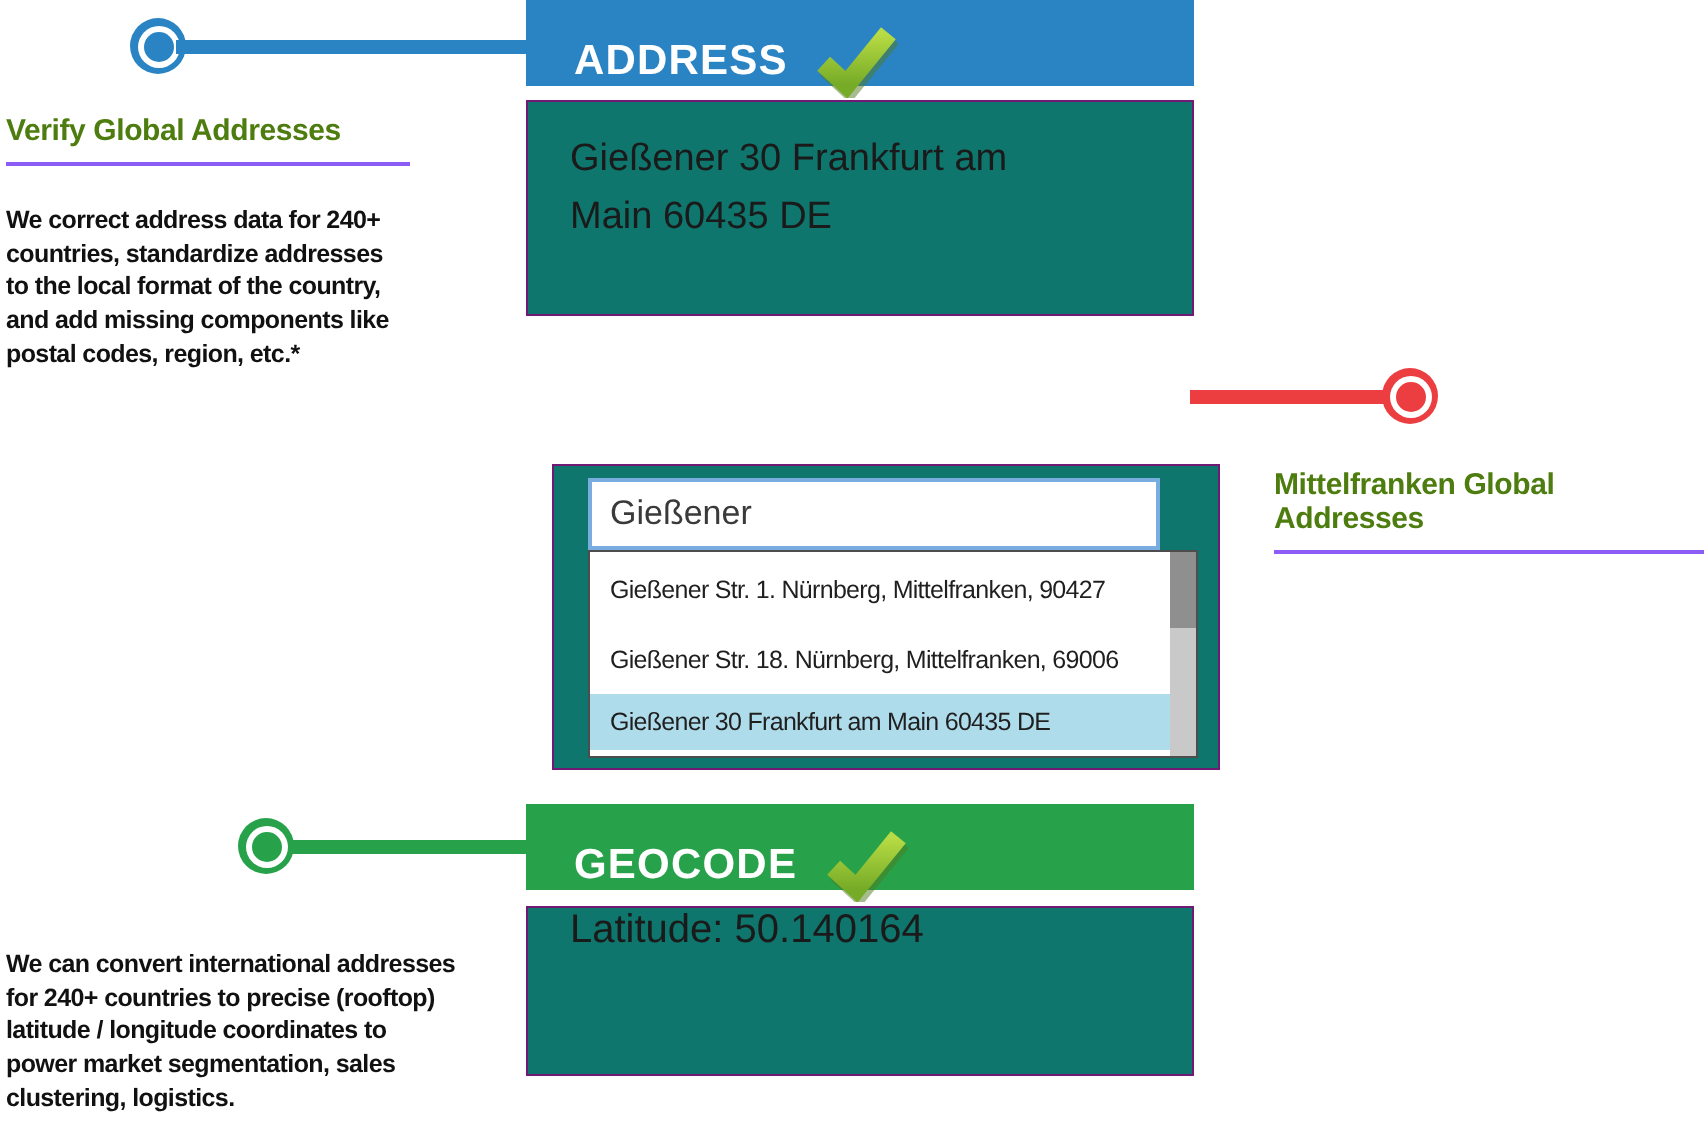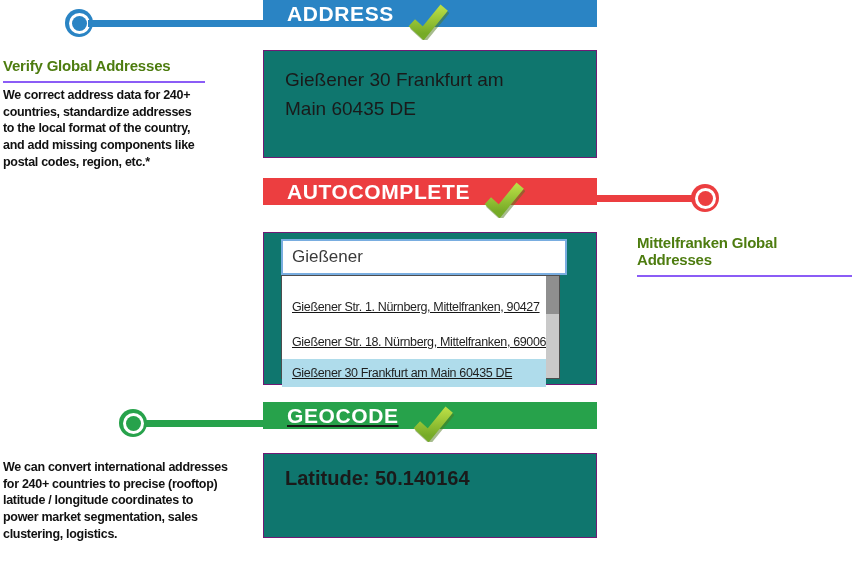--- a/index.html
+++ b/index.html
@@ -17,58 +17,58 @@
     content:""; position:absolute; left:3.5px; top:3.5px;
     width:21px; height:21px; border-radius:50%; background:#ffffff;
   }
   .node::after{
     content:""; position:absolute; left:6.5px; top:6.5px;
     width:15px; height:15px; border-radius:50%; background:var(--c);
   }
   .connector{ position:absolute; height:7px; background:var(--c); }
   
   .bar{
-    position:absolute; width:334px; height:27px; background:var(--c);
-    display:flex; align-items:center; padding-left:24px; overflow:visible;
+    position:absolute; width:334px; height:43px; background:var(--c);
+    display:flex; align-items:flex-end; padding-left:24px; overflow:visible;
   }
   .bar .bar-label{
     color:#ffffff; font-weight:bold; font-size:21px; letter-spacing:0.6px;
   }
   .bar svg{ margin-left:13px; position:relative; top:6px; flex:none; }
   
   .result-box{
     position:absolute; width:334px; background:#0f766e;
     border:1px solid #701a75;
   }
   .result-text{
     font-size:19px; line-height:1.5; color:#1a1a1a;
     padding:15px 0 0 21px; white-space:pre-line;
   }
   .geo-line{ font-size:20px; color:#1a1a1a; padding-left:21px; }
-  .geo-line.first{ margin-top:13px; margin-bottom:13px;font-weight:bold; }
+  .geo-line.first{ margin-bottom:13px; }
   
   .info{ position:absolute; }
   .info-title{
     display:inline-block; font-weight:bold; font-size:15px; letter-spacing:-0.2px;
     color:#4d7c0f; padding-bottom:7px; border-bottom:2px solid #8b5cf6;
   }
   .info-body{
     font-weight:bold; font-size:12.5px; letter-spacing:-0.3px; line-height:1.33;
-    color:#111111; margin-top:4px; white-space:pre-line;
+    color:#111111; margin-top:19px; white-space:pre-line;
   }
   
   .ac-box{ top:232px; height:153px; }
   .ac-input{
     position:absolute; left:17px; top:6px; width:286px; height:36px;
     border:2px solid #79ade0; background:#ffffff; font-family:"Liberation Sans", sans-serif;
     font-size:17px; color:#3a3a3a; padding-left:9px; outline:none;
   }
   .dropdown{
-    position:absolute; left:17px; top:42px; width:279px; height:104px;
-    border:1px solid #4d4d4d; background:#ffffff; padding-top:13px;text-decoration:underline;
+    position:absolute; left:17px; top:42px; width:305px; height:104px;
+    border:1px solid #4d4d4d; background:#ffffff; padding-top:1px;
   }
   .dd-row{
     height:35px; display:flex; align-items:center; padding-left:10px;
     padding-right:14px; font-size:12.5px; letter-spacing:-0.35px; color:#1f1f1f;
     cursor:default; white-space:nowrap; overflow:hidden;
   }
   .dd-row.selected{ height:28px; background:#afdceb; margin-right:13px; padding-right:0; }
   .scrollbar{
     position:absolute; right:0; top:0; width:13px; height:102px; background:#c9c9c9;
   }
@@ -103,56 +103,43 @@
 
   <div class="info" style="left:3px; top:57px;">
     <div class="info-title" style="width:202px;">Verify Global Addresses</div>
     <div class="info-body">We correct address data for 240+
 countries, standardize addresses
 to the local format of the country,
 and add missing components like
 postal codes, region, etc.*</div>
   </div>
 
-  <div class="bar" style="--c:#ec3e40; left:263px; top:178px;">
-    <span class="bar-label">AUTOCOMPLETE</span>
-    <svg width="42" height="40" viewBox="0 0 44 42">
-      <defs>
-          <linearGradient id="cg2" x1="0" y1="0" x2="0" y2="1">
-        <stop offset="0" stop-color="#b8dc44"></stop>
-            <stop offset="1" stop-color="#76ab27"></stop>
-      </linearGradient>
-        </defs>
-      <path d="M6.5 26.5 L18.5 37.5 L40.5 10.5" stroke="#4f7a1d" stroke-width="10" fill="none" opacity="0.5"></path>
-      <path d="M5 24 L17 35 L39 8" stroke="url(#cg2)" stroke-width="10" fill="none"></path>
-    </svg>
-  </div>
   <div class="connector" style="--c:#ec3e40; left:595px; top:195px; width:97px;"></div>
   <div class="node" style="--c:#ec3e40; left:691px; top:184px;"></div>
 
-  <div class="result-box ac-box" style="left:263px;">
+  <div class="result-box ac-box" style="left:276px;">
     <input class="ac-input" type="text" value="Gießener" style="">
     <div class="dropdown">
       <div class="dd-row">Gießener Str. 1. Nürnberg, Mittelfranken, 90427</div>
       <div class="dd-row">Gießener Str. 18. Nürnberg, Mittelfranken, 69006</div>
       <div class="dd-row selected">Gießener 30 Frankfurt am Main 60435 DE</div>
       <div class="scrollbar">
         <div class="scroll-thumb"></div>
       </div>
     </div>
   </div>
 
   <div class="info" style="left:637px; top:234px;">
     <div class="info-title" style="width:215px;">Mittelfranken Global Addresses</div>
   </div>
 
   <div class="node" style="--c:#27a24b; left:119px; top:409px;"></div>
   <div class="connector" style="--c:#27a24b; left:145px; top:420px; width:120px;"></div>
 
-  <div class="bar" style="--c:#27a24b; left:263px; top:402px;text-decoration:underline;">
+  <div class="bar" style="--c:#27a24b; left:263px; top:402px;">
     <span class="bar-label">GEOCODE</span>
     <svg width="42" height="40" viewBox="0 0 44 42">
       <defs>
           <linearGradient id="cg3" x1="0" y1="0" x2="0" y2="1">
         <stop offset="0" stop-color="#b8dc44"></stop>
             <stop offset="1" stop-color="#76ab27"></stop>
       </linearGradient>
         </defs>
       <path d="M6.5 26.5 L18.5 37.5 L40.5 10.5" stroke="#4f7a1d" stroke-width="10" fill="none" opacity="0.5"></path>
       <path d="M5 24 L17 35 L39 8" stroke="url(#cg3)" stroke-width="10" fill="none"></path>

